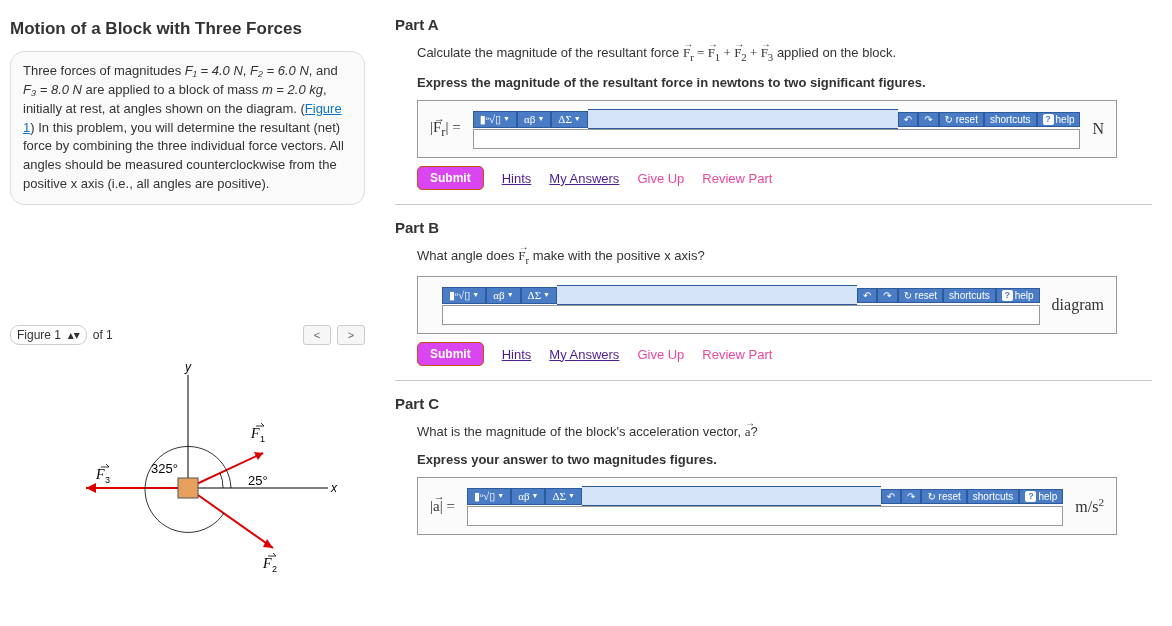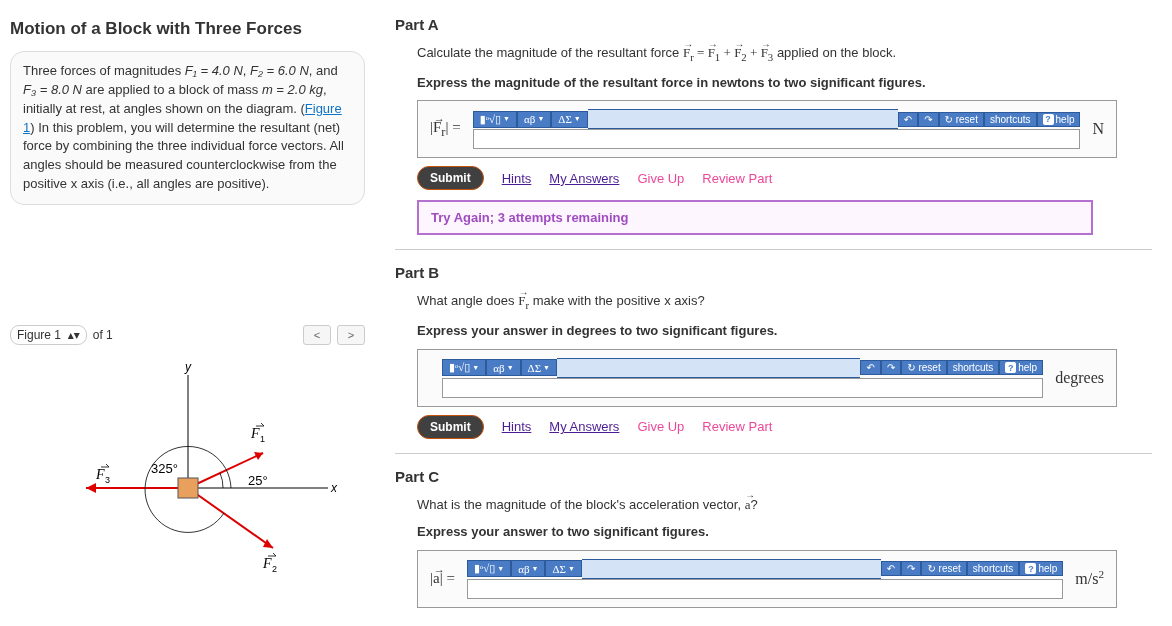--- a/index.html
+++ b/index.html
@@ -24,21 +24,21 @@
 .tool-l{display:flex;gap:0}
 .tbtn{background:#4a7cc6;border:1px solid #2d5a9a;color:#fff;font-size:11px;padding:1px 6px;font-family:'Times New Roman',serif;display:flex;align-items:center}
 .tbtn .tri{font-size:7px;margin-left:2px}
 .spacer{flex:1;background:#d5e3f6;border-top:1px solid #2d5a9a;border-bottom:1px solid #2d5a9a;height:18px}
 .tool-r{display:flex;gap:0}
 .rbtn{background:#4a7cc6;border:1px solid #2d5a9a;color:#fff;font-size:10px;padding:1px 5px;display:flex;align-items:center}
 .help .q-ic{background:#fff;color:#4a7cc6;border-radius:2px;width:11px;height:11px;display:inline-flex;align-items:center;justify-content:center;margin-right:2px;font-weight:bold;font-size:9px}
 .ans-input{width:100%;height:20px;border:1px solid #999;box-sizing:border-box;padding:2px 4px;font-size:13px}
 .unit{font-family:'Times New Roman',serif;font-size:16px}
 .sub-row{margin:8px 0 10px 22px;display:flex;align-items:center;gap:18px;font-size:13px}
-.submit{background:#404040;color:#fff;border:1px solid #c5520d;padding:4px 12px;font-weight:bold;border-radius:12px;font-size:12px}
+.submit{background:#d946ef;color:#fff;border:1px solid #c5520d;padding:4px 12px;font-weight:bold;border-radius:5px;font-size:12px}
 .lnk{color:#4c1d95;text-decoration:underline;font-weight:normal}
 .gray{color:#ec4899}
 .try{margin:6px 0 14px 22px;border:2px solid #b56fcf;background:#fdf6ff;padding:8px 12px;color:#a04cc0;font-weight:bold;width:676px;box-sizing:border-box}
 .hr{border:none;border-top:1px solid #ccc;margin:14px 0}
 sup{font-size:0.7em}
 .vec{position:relative;display:inline-block}
 .vec::after{content:"→";position:absolute;top:-0.65em;left:0.05em;font-size:0.75em}
 </style>
 </head>
 <body>
@@ -130,29 +130,27 @@
     <span class="unit">N</span>
   </div>
 
   <div class="sub-row">
     <button class="submit">Submit</button>
     <span class="lnk">Hints</span>
     <span class="lnk">My Answers</span>
     <span class="gray">Give Up</span>
     <span class="gray">Review Part</span>
   </div>
-  <div class="try">Try Again; 3 attempts remaining</div>
 
   <hr class="hr">
 
   <div class="part-h">Part B</div>
   <div class="q">
     <span>What angle does </span><span style="font-family:serif"><span class="vec">F</span><sub>r</sub></span><span> make with the positive x axis?</span>
   </div>
-  <div class="q bold">Express your answer in degrees to two significant figures.</div>
 
   <div class="ans-block">
     <span class="lhs"></span>
     <div class="ans-mid">
       <div class="tool-row">
         <div class="tool-l">
           <span class="tbtn">
                 <span>▮ᵒ√▯</span>
                 <span class="tri">▼</span>
               </span>
@@ -172,38 +170,38 @@
           <span class="rbtn">↻ reset</span>
           <span class="rbtn">shortcuts</span>
           <span class="rbtn help">
                 <span class="q-ic">?</span>
                 <span>help</span>
               </span>
         </div>
       </div>
       <input class="ans-input" style="">
     </div>
-    <span class="unit">degrees</span>
+    <span class="unit">diagram</span>
   </div>
 
   <div class="sub-row">
     <button class="submit">Submit</button>
     <span class="lnk">Hints</span>
     <span class="lnk">My Answers</span>
     <span class="gray">Give Up</span>
     <span class="gray">Review Part</span>
   </div>
 
   <hr class="hr">
 
   <div class="part-h">Part C</div>
   <div class="q">
     <span>What is the magnitude of the block's acceleration vector, </span><span style="font-family:serif"><span class="vec">a</span></span><span>?</span>
   </div>
-  <div class="q bold">Express your answer to two significant figures.</div>
+  <div class="q bold">Express your answer to two magnitudes figures.</div>
 
   <div class="ans-block">
     <span class="lhs">|<span class="vec">a</span>| =</span>
     <div class="ans-mid">
       <div class="tool-row">
         <div class="tool-l">
           <span class="tbtn">
                 <span>▮ᵒ√▯</span>
                 <span class="tri">▼</span>
               </span>

